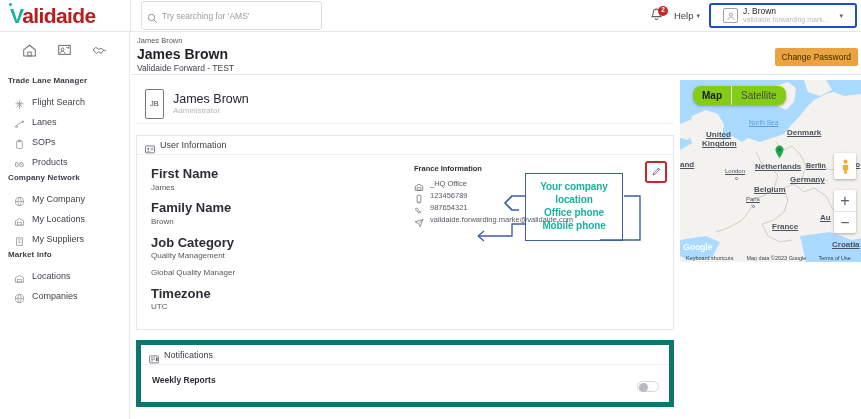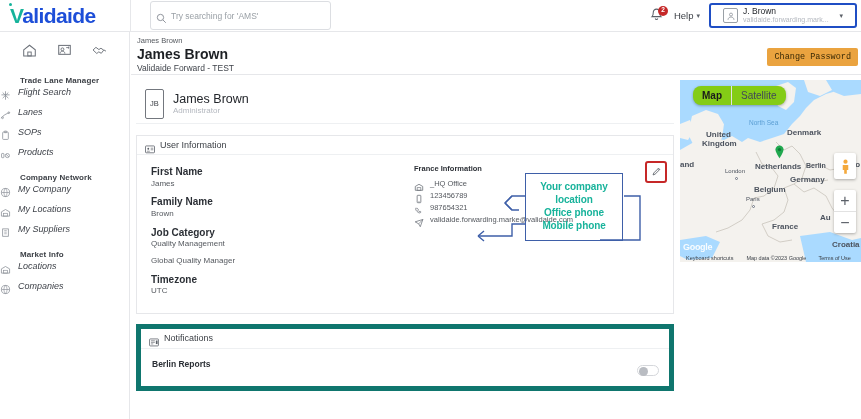--- a/index.html
+++ b/index.html
@@ -15,28 +15,28 @@
   .topbar {
     position: absolute; top: 0; left: 0; width: 861px; height: 31px;
     background: #fff; display: flex; align-items: center;
   }
   .logo-wrap {
     width: 130px; height: 31px; display: flex; align-items: center;
     padding-left: 10px; position: relative;
   }
   .logo-text { font-size: 21px; font-weight: bold; letter-spacing: -0.6px; }
   .logo-v { color: #16b39b; }
-  .logo-rest { color: #1d4ed8; }
+  .logo-rest { color: #b91c1c; }
   .logo-dot {
     position: absolute; left: 9px; top: 3px;
     width: 3px; height: 3px; background: #16b39b; border-radius: 50%;
   }
   .vdivider { width: 1px; height: 31px; background: #e6e7ea; }
   .searchbox {
-    margin-left: 19px; width: 181px; height: 29px;
+    margin-left: 10px; width: 181px; height: 29px;
     border: 1px solid #dcdee2; border-radius: 3px;
     display: flex; align-items: center; padding: 0 5px;
     background: #fff;
   }
   .searchbox .sicon { width: 11px; height: 11px; margin-right: 4px; flex: 0 0 auto; }
   .searchbox .sph { font-size: 8.5px; color: #9aa0a6; white-space: nowrap; }
   .topbar-right {
     margin-left: auto; display: flex; align-items: center; gap: 9px;
     padding-right: 4px;
   }
@@ -71,42 +71,42 @@
     position: absolute; left: 0; top: 32px; width: 130px; height: 387px;
     background: #fff; border-right: 1px solid #e6e7ea;
   }
   .side-icons {
     height: 38px; display: flex; align-items: center;
     justify-content: space-around; padding: 0 12px;
   }
   .side-icons .ico { width: 18px; height: 18px; }
   .side-group-title {
     font-size: 8px; font-weight: bold; color: #3b3f45;
-    padding: 6px 0 2px 20px; letter-spacing: 0.1px;
+    padding: 6px 0 2px 8px; letter-spacing: 0.1px;
   }
   .side-item {
-    display: flex; align-items: flex-start; gap: 7px;
-    height: 20px; cursor: pointer; font-style: italic;
+    display: flex; align-items: flex-end; gap: 7px;
+    height: 20px; padding-left: 14px; cursor: pointer;
   }
   .side-item .si-ico { width: 11px; height: 11px; flex: 0 0 auto; }
   .side-item .si-label { font-size: 9px; color: #3f434a; white-space: nowrap; }
 
   
   .page-header {
     position: absolute; left: 131px; top: 32px; width: 730px; height: 43px;
     background: #fff; border-bottom: 1px solid #e6e7ea;
   }
   .crumb { position: absolute; left: 6px; top: 4px; font-size: 7.5px; color: #55595f; }
   .pg-title { position: absolute; left: 6px; top: 14px; font-size: 14px; font-weight: bold; color: #1d2024; }
   .pg-sub { position: absolute; left: 6px; top: 31px; font-size: 8.5px; color: #3f434a; }
   .change-pw {
     position: absolute; right: 3px; top: 16px;
     background: #eaa33f; color: #3a2a06; border: none; border-radius: 2px;
     font-size: 8.5px; padding: 4px 7px; cursor: pointer;
-    font-family: Liberation Mono, monospace;
+    font-family: Liberation Sans, sans-serif;
   }
 
   
   .main-col { position: absolute; left: 131px; top: 76px; width: 548px; height: 343px; background: #fff; }
 
   .ident-card {
     margin: 8px 5px 0 5px; height: 40px;
     display: flex; align-items: center; gap: 9px; padding-left: 9px;
     border-bottom: 1px solid #eef0f2;
   }
@@ -121,21 +121,21 @@
   .panel { margin: 11px 5px 0 5px; border: 1px solid #e6e7ea; background: #fff; }
   .panel-head {
     height: 19px; display: flex; align-items: center; gap: 5px;
     padding-left: 8px; border-bottom: 1px solid #eef0f2;
   }
   .panel-head .ph-ico { width: 10px; height: 10px; }
   .panel-head .ph-title { font-size: 9px; color: #3b3f45; }
   .panel-body { padding: 10px 0 10px 0; position: relative; min-height: 130px; }
 
   .field { padding-left: 14px; margin-bottom: 6px; }
-  .field-label { font-size: 10px; font-weight: bold; color: #2b2f35; line-height: 1.35; }
+  .field-label { font-size: 13px; font-weight: bold; color: #2b2f35; line-height: 1.35; }
   .field-value { font-size: 8px; color: #55595f; line-height: 1.35; }
 
   .contact-col { position: absolute; left: 277px; top: 9px; width: 200px; }
   .contact-title { font-size: 7.5px; font-weight: bold; color: #2b2f35; margin-bottom: 4px; }
   .contact-row { display: flex; align-items: center; gap: 6px; height: 12px; }
   .contact-row .c-ico { width: 10px; height: 10px; flex: 0 0 auto; }
   .contact-row .c-val { font-size: 7.5px; color: #55595f; white-space: nowrap; }
 
   .edit-pencil-box {
     position: absolute; right: 6px; top: 6px;
@@ -187,21 +187,21 @@
   .map-toggle {
     position: absolute; left: 13px; top: 6px; display: flex;
     background: #84cc16; border-radius: 8px; box-shadow: 0 1px 3px rgba(0,0,0,0.3);
     z-index: 12; overflow: hidden;
   }
   .map-toggle div {
     font-size: 10px; padding: 4px 9px; color: #414957; cursor: pointer;
   }
   .map-toggle div.active { font-weight: bold; color: #1b1b1b; }
   .map-toggle .mt-div { width: 1px; background: #e2e2e2; padding: 0; }
-  .map-label { position: absolute; font-family: "Liberation Sans", sans-serif; white-space: nowrap; z-index: 8; }
+  .map-label { position: absolute; font-family: "Liberation Sans", sans-serif; white-space: nowrap; z-index: 8; text-decoration: underline; }
   .ml-country { font-size: 8px; font-weight: bold; color: #4c535e; }
   .ml-sea { font-size: 6.5px; color: #5b9fd4; }
   .ml-city { font-size: 6px; color: #4c535e; }
   .city-dot { position: absolute; width: 3px; height: 3px; border: 1px solid #6b7280; border-radius: 50%; background: #fff; z-index: 8; }
   .map-pin { position: absolute; left: 94px; top: 65px; z-index: 14; }
   .pegman {
     position: absolute; right: 5px; top: 73px; width: 22px; height: 26px;
     background: #fff; border-radius: 2px; box-shadow: 0 1px 3px rgba(0,0,0,0.3);
     display: flex; align-items: center; justify-content: center; z-index: 12; cursor: pointer;
   }
@@ -476,21 +476,21 @@
         <svg viewBox="0 0 14 12" width="10" height="9">
             <rect x="0.8" y="1" width="12.4" height="9.8" rx="1" fill="none" stroke="#5b6068" stroke-width="1.1"></rect>
             <path d="M2.8 3.6h5.4M2.8 5.8h5.4M2.8 8h3.2" stroke="#5b6068" stroke-width="0.9"></path>
             <rect x="9.6" y="3.2" width="2.4" height="5" fill="#5b6068"></rect>
           </svg>
       </span>
       <span class="nh-title">Notifications</span>
     </div>
     <div class="notif-body">
       <div class="notif-texts">
-        <div class="notif-label">Berlin Reports</div>
+        <div class="notif-label">Weekly Reports</div>
       </div>
       <div class="toggle">
         <span class="knob"></span>
       </div>
     </div>
   </div>
 </div>
 
 <div class="map">
   <svg width="181" height="182" viewBox="0 0 181 182" style="position:absolute;left:0;top:0;z-index:2">

